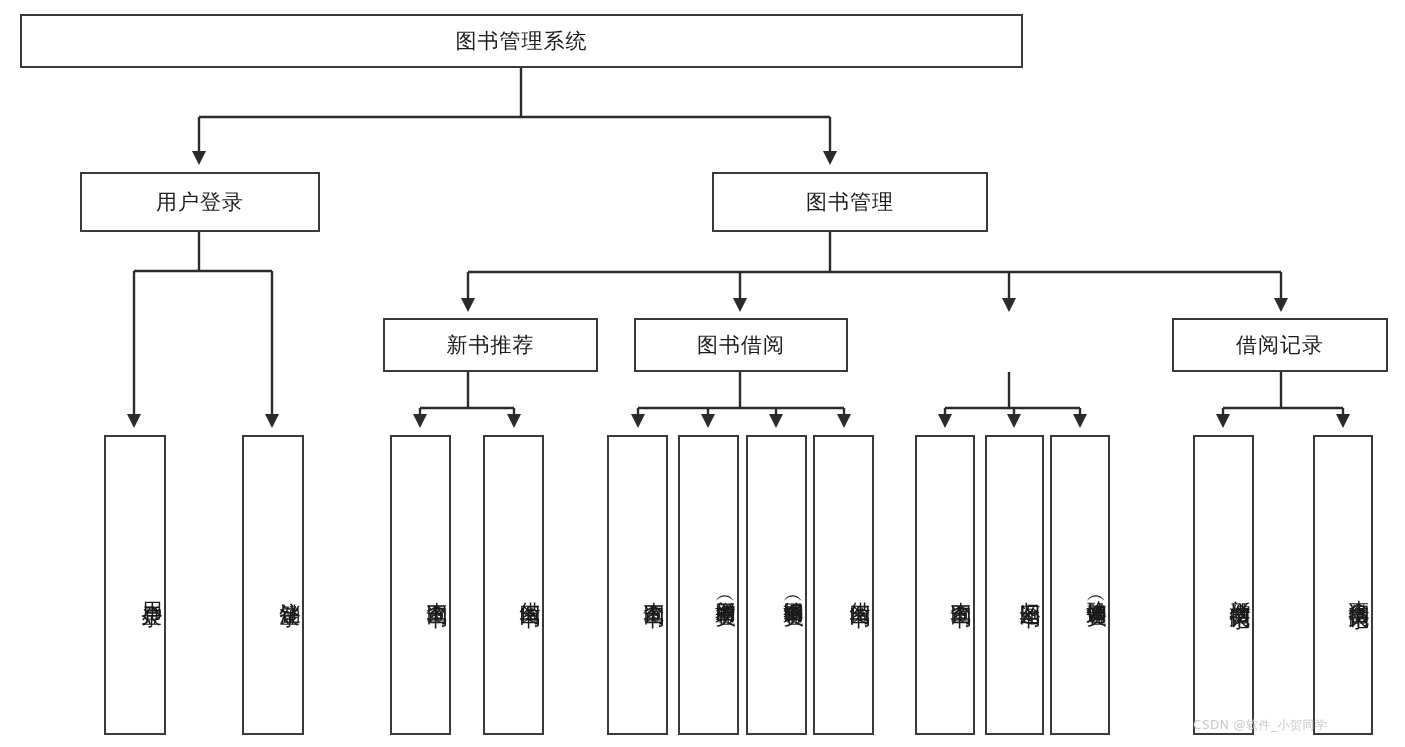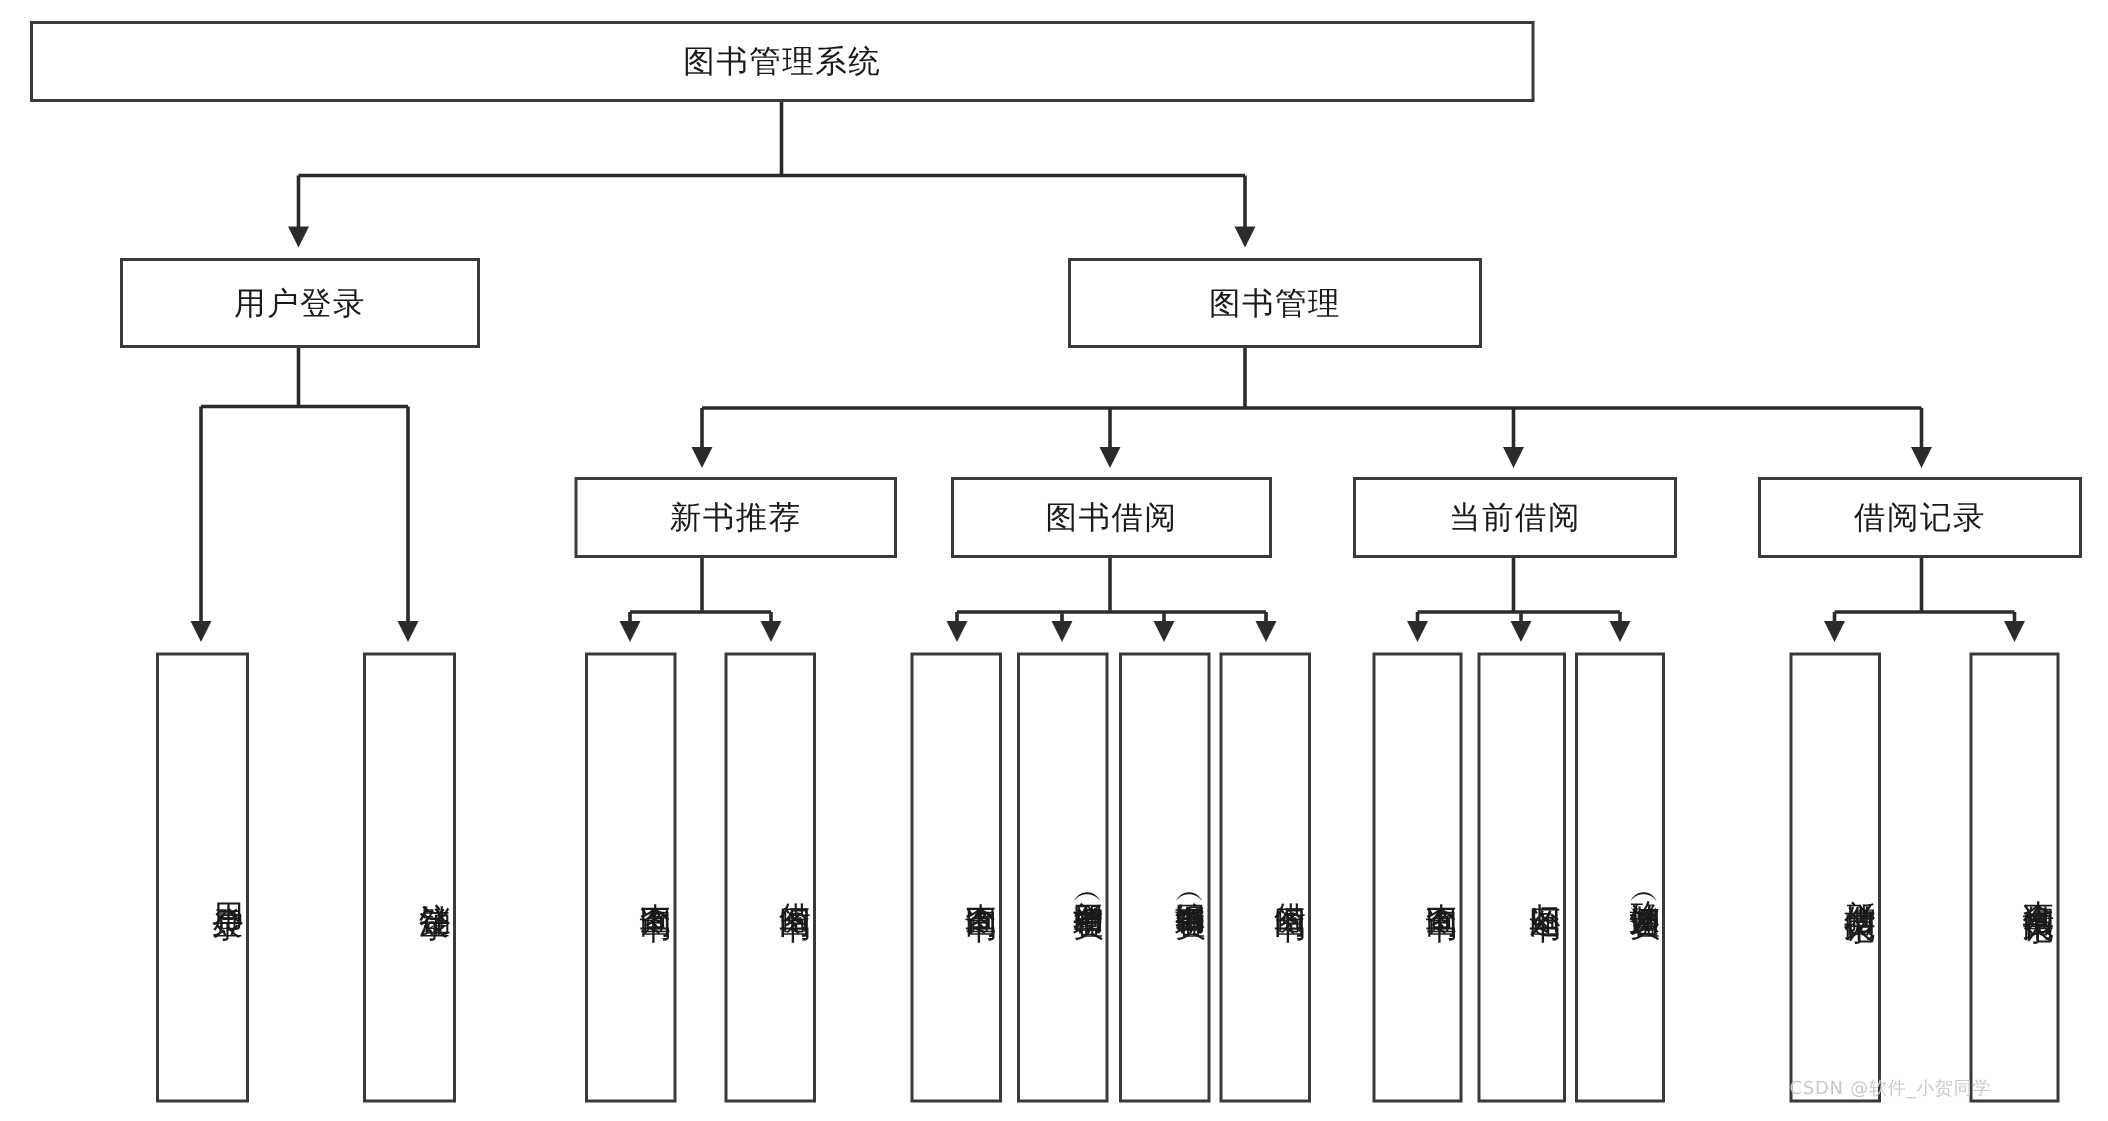--- a/index.html
+++ b/index.html
@@ -132,23 +132,20 @@
     </div>
 
   <div class="node horizontal" id="node-new-book-recommend" style="left: 363px; top: 318px; width: 215px; height: 54px; margin-left: 20px;">
       <span>新书推荐</span>
     </div>
 
   <div class="node horizontal" id="node-book-borrow" style="left: 634px; top: 318px; width: 214px; height: 54px; text-align: right;">
       <span>图书借阅</span>
     </div>
 
-  <div class="node horizontal" id="node-current-borrow" style="left: 902px; top: 318px; width: 216px; height: 54px;">
-      <span>当前借阅</span>
-    </div>
 
   <div class="node horizontal" id="node-borrow-record" style="left: 1172px; top: 318px; width: 216px; height: 54px;">
       <span>借阅记录</span>
     </div>
 
   <div id="leaf-container">
       <div class="node vertical" style="left: 104px; top: 435px; width: 62px; height: 300px;">
         <span>用户登录</span>
       </div>
       <div class="node vertical" style="left: 242px; top: 435px; width: 62px; height: 300px;">

